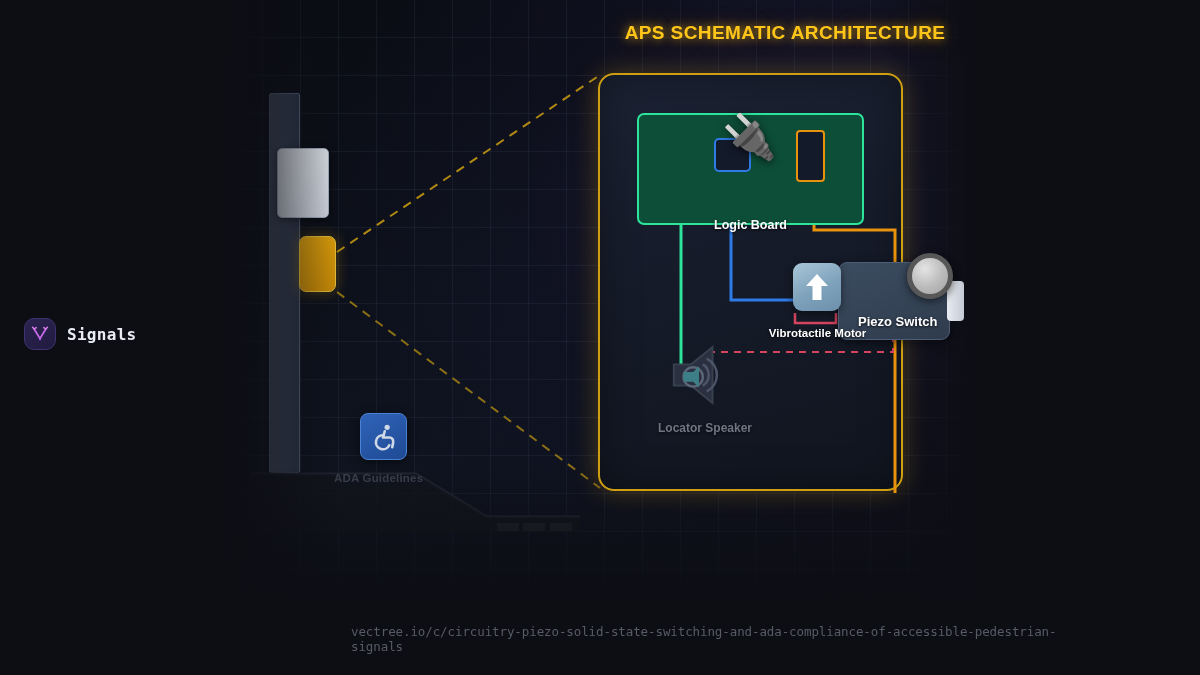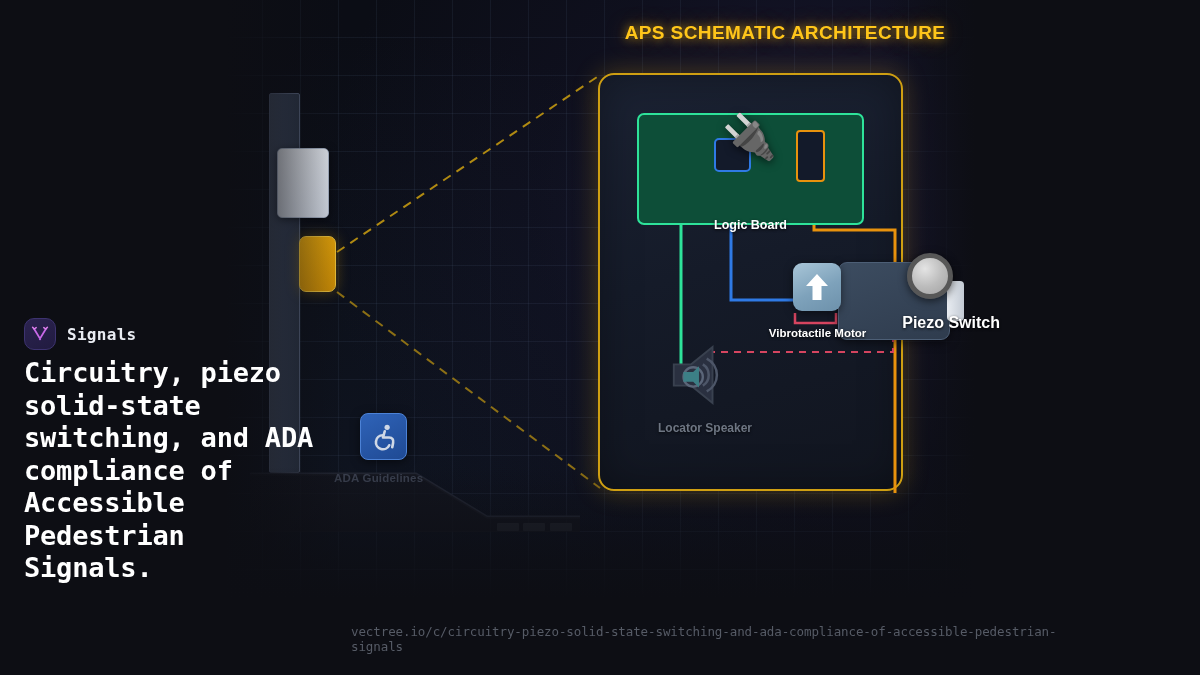--- a/index.html
+++ b/index.html
@@ -90,22 +90,22 @@
   .piezo-body { position:absolute; left:838px; top:262px; width:112px; height:78px;
           background:linear-gradient(160deg,#3c4c60 0%, #2f3c4e 100%);
           border:1px solid #4d5f76; border-radius:9px 9px 9px 9px;
           box-shadow:0 3px 10px rgba(0,0,0,0.5); }
   .piezo-knob { position:absolute; left:907px; top:253px; width:46px; height:46px;
           border-radius:50%;
           background:radial-gradient(circle at 36% 30%, #e4e4e4 0%, #bcbcbc 52%, #a2a2a2 100%);
           border:5px solid #575757; box-shadow:0 2px 8px rgba(0,0,0,0.6); }
   .piezo-tab { position:absolute; left:947px; top:281px; width:17px; height:40px;
           background:linear-gradient(90deg,#e9edf2 0%, #c3cad4 100%); border-radius:4px; }
-  .piezo-label { position:absolute; left:858px; top:314px; width:142px; text-align:right;
-          font-size:16px; font-weight:bold; color:#ffffff;
+  .piezo-label { position:absolute; left:858px; top:314px; width:142px; text-align:left;
+          font-size:13px; font-weight:bold; color:#ffffff;
           text-shadow:0 1px 3px rgba(0,0,0,0.85); }
 
   .speaker-icon { position:absolute; left:668px; top:343px; width:60px; height:64px;
           display:flex; align-items:center; justify-content:center; }
   .speaker-label { position:absolute; left:620px; top:421px; width:170px; text-align:center;
           font-size:12px; font-weight:bold; color:#6e7683;
           text-shadow:0 1px 3px rgba(0,0,0,0.7); }
 
   
   .brand { position:absolute; left:24px; top:318px; display:flex; align-items:center; gap:11px; }
@@ -208,17 +208,16 @@
     <div class="brand-mark">
       <svg width="20" height="20" viewBox="0 0 20 20" aria-hidden="true">
         <path d="M4.2 5 L10 14.6 L15.8 5" fill="none" stroke="#c869e8" stroke-width="1.8" stroke-linecap="round"></path>
         <path d="M4.2 5 L2.6 3.2 M4.2 5 L6.2 3.6 M15.8 5 L17.4 3.2 M15.8 5 L13.8 3.6" fill="none" stroke="#e07ff0" stroke-width="1.5" stroke-linecap="round"></path>
         <circle cx="10" cy="15.2" r="1.1" fill="#b45ce0"></circle>
       </svg>
     </div>
     <div class="brand-name">Signals</div>
   </div>
 
-  <div class="headline">Circuitry, piezo solid-state switching, and ADA compliance of Accessible Pedestrian Signals.</div>
 
   <div class="url">vectree.io/c/circuitry-piezo-solid-state-switching-and-ada-compliance-of-accessible-pedestrian-signals</div>
 
 </div>
 
 </body></html>

